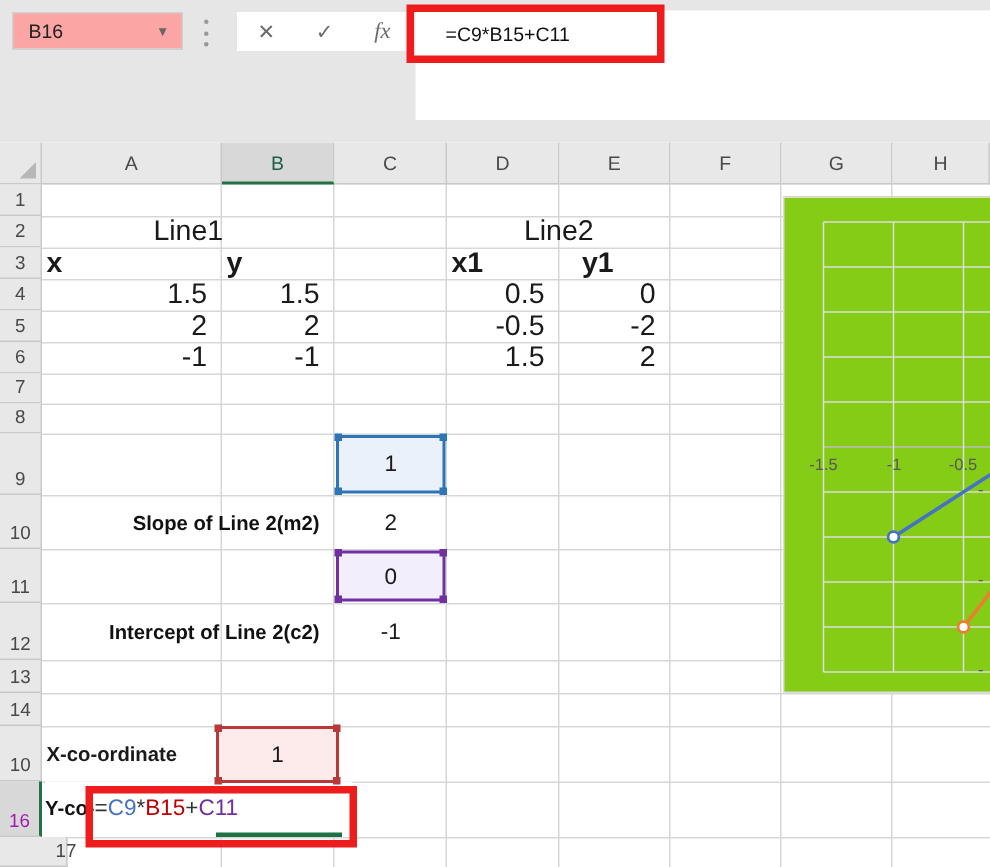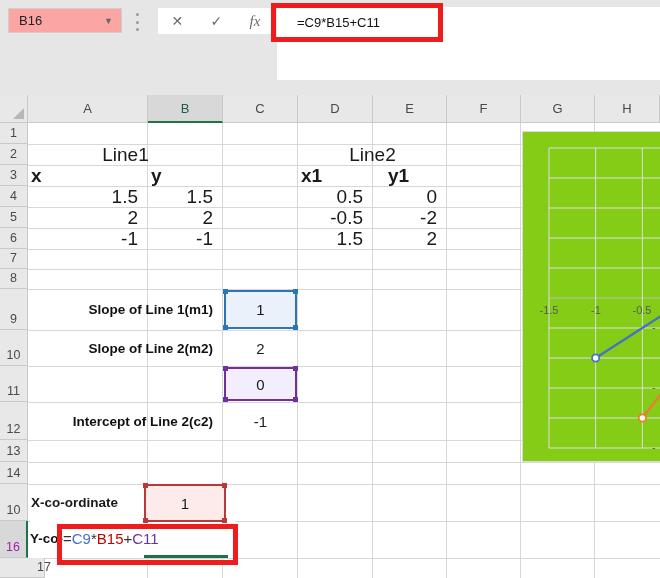--- a/index.html
+++ b/index.html
@@ -209,21 +209,20 @@
   <div class="cell rt" style="left:28px;top:228px;width:115px;height:21px;">-1</div>
   <div class="cell rt" style="left:148px;top:228px;width:70px;height:21px;">-1</div>
 
   <div class="cell rt" style="left:298px;top:186px;width:70px;height:21px;">0.5</div>
   <div class="cell rt" style="left:373px;top:186px;width:69px;height:21px;">0</div>
   <div class="cell rt" style="left:298px;top:207px;width:70px;height:21px;">-0.5</div>
   <div class="cell rt" style="left:373px;top:207px;width:69px;height:21px;">-2</div>
   <div class="cell rt" style="left:298px;top:228px;width:70px;height:21px;">1.5</div>
   <div class="cell rt" style="left:373px;top:228px;width:69px;height:21px;">2</div>
 
-  <div class="lbl" style="top:289px;height:41px;">Slope of Line 1(m1)</div>
   <div class="lbl" style="top:330px;height:36px;">Slope of Line 2(m2)</div>
   <div class="lbl" style="top:402px;height:38px;">Intercept of Line 2(c2)</div>
 
   <div class="refbox" id="box-c9">
     <i class="tl"></i>
       <i class="tr"></i>
       <i class="bl"></i>
       <i class="br"></i>
     <span>1</span>
   </div>

